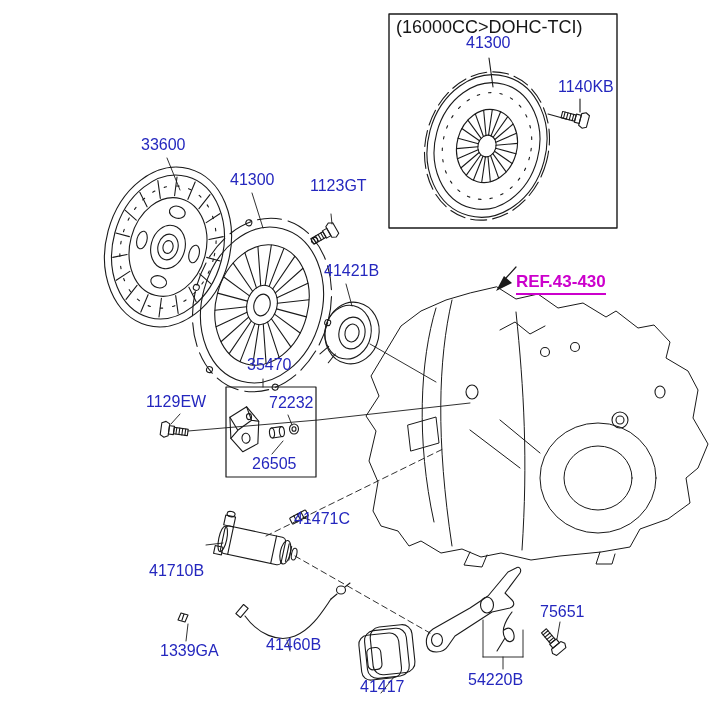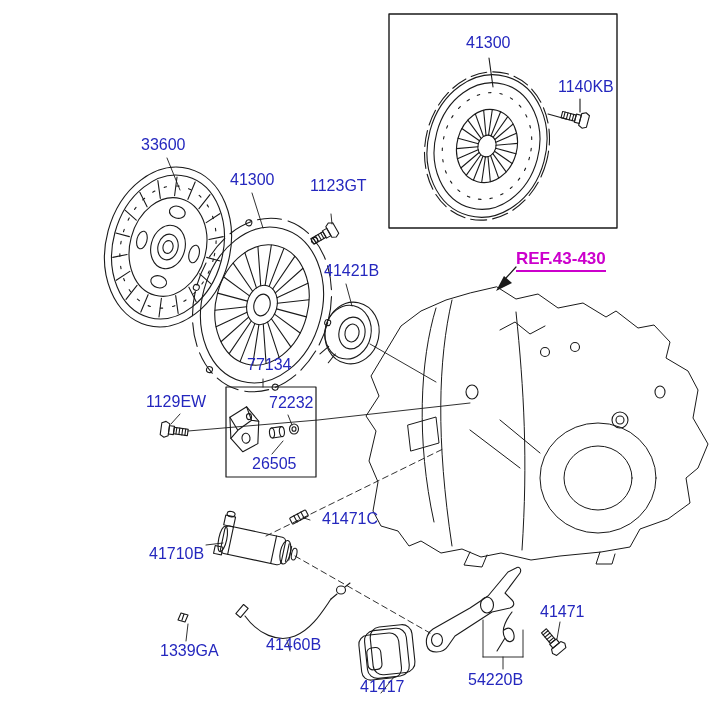--- a/index.html
+++ b/index.html
@@ -7,21 +7,21 @@
          font-family:"Liberation Sans",sans-serif;}
   .watermark{position:absolute;left:90px;top:344px;z-index:0;
              font-size:57px;font-weight:bold;letter-spacing:7px;color:#d7d7d7;
              white-space:nowrap;user-select:none;}
   svg.art{position:absolute;left:0;top:0;z-index:1;}
   .plabel{position:absolute;z-index:2;font-size:16px;line-height:1.08;color:#2427be;
           white-space:nowrap;}
   .plabel.black{color:#161616;font-size:18px;}
   .reflink{position:absolute;z-index:2;font-size:17px;font-weight:bold;color:#cc00cc;
            border-bottom:2px solid #cc00cc;padding-bottom:1px;white-space:nowrap;
-           text-decoration:none;cursor:pointer;}
+           text-decoration:none;cursor:pointer;margin-top:23px;}
 </style>
 </head>
 <body>
 
 <div class="stage">
 
 
   <svg class="art" width="727" height="727" viewBox="0 0 727 727">
     <defs>
       <g id="bolt">
@@ -205,35 +205,36 @@
                M381,693 L394,677
                M560,622 L557,639"></path>
 
       <g>
         <path d="M516,267 L506,278" stroke-width="1.2"></path>
         <polygon points="496,291 504,276 512,283" fill="#1a1a1a" stroke="none"></polygon>
       </g>
     </g>
   </svg>
 
+  <div class="plabel black" style="left:396px;top:18px">(16000CC&gt;DOHC-TCI)</div>
   <div class="plabel" style="left:466px;top:34px">41300</div>
   <div class="plabel" style="left:558px;top:78px">1140KB</div>
 
   <div class="plabel" style="left:141px;top:136px">33600</div>
   <div class="plabel" style="left:230px;top:171px">41300</div>
   <div class="plabel" style="left:310px;top:177px">1123GT</div>
   <div class="plabel" style="left:324px;top:262px">41421B</div>
 
   <a class="reflink" style="left:516px;top:249px">REF.43-430</a>
 
-  <div class="plabel" style="left:247px;top:356px">77134</div>
+  <div class="plabel" style="left:247px;top:356px">35470</div>
   <div class="plabel" style="left:146px;top:393px">1129EW</div>
   <div class="plabel" style="left:269px;top:394px">72232</div>
   <div class="plabel" style="left:252px;top:455px">26505</div>
-  <div class="plabel" style="left:322px;top:510px">41471C</div>
-  <div class="plabel" style="left:149px;top:545px">41710B</div>
+  <div class="plabel" style="left:294px;top:510px">41471C</div>
+  <div class="plabel" style="left:149px;top:562px">41710B</div>
   <div class="plabel" style="left:160px;top:642px">1339GA</div>
   <div class="plabel" style="left:266px;top:636px">41460B</div>
   <div class="plabel" style="left:360px;top:678px">41417</div>
   <div class="plabel" style="left:468px;top:671px">54220B</div>
-  <div class="plabel" style="left:540px;top:603px">41471</div>
+  <div class="plabel" style="left:540px;top:603px">75651</div>
 
 </div>
 
 </body></html>

